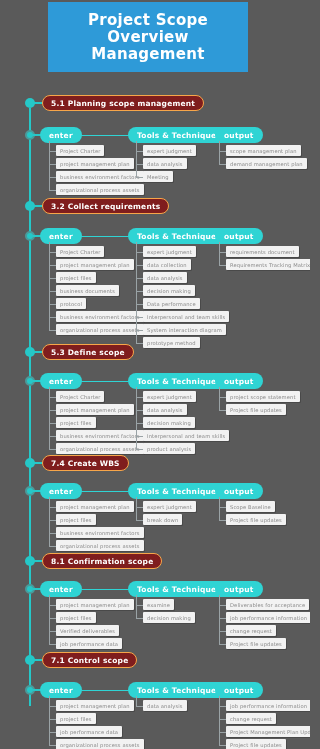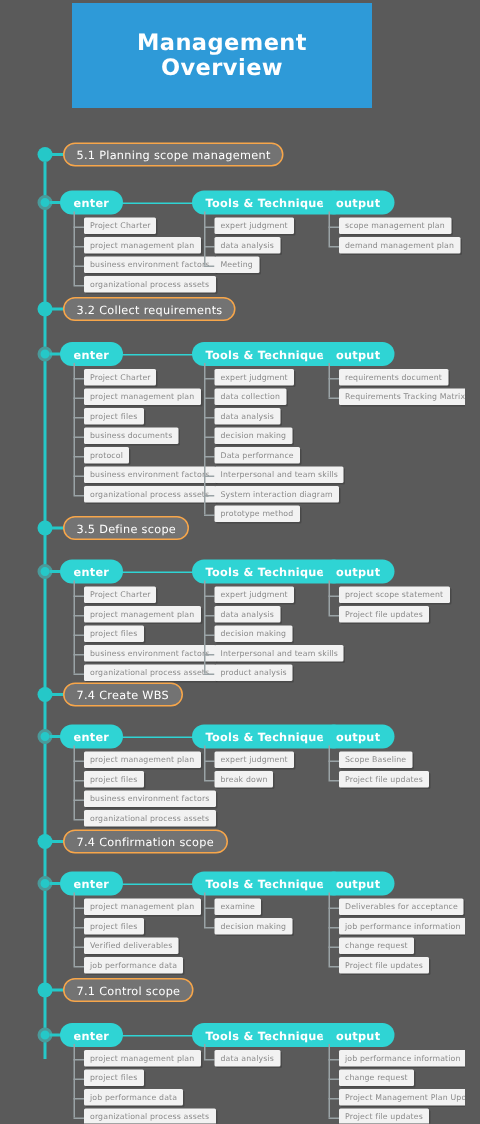--- a/index.html
+++ b/index.html
@@ -35,22 +35,22 @@
     position:absolute;width:10px;height:10px;border-radius:50%;
     background:#25c8c8;border:2px solid #4a9a9a;box-sizing:border-box;left:25px;
   }
   .hconn{
     position:absolute;height:2px;background:#25c8c8;left:33px;
   }
 
   
   .sec-pill{
     position:absolute;height:16px;border-radius:8px;
-    background:#737373;border:1px solid #f7a64a;box-sizing:border-box;
-    color:#ffffff;font-size:7.5px;font-weight:normal;
+    background:#7f1d1d;border:1px solid #f7a64a;box-sizing:border-box;
+    color:#ffffff;font-size:7.5px;font-weight:bold;
     display:flex;align-items:center;padding:0 8px;
     white-space:nowrap;letter-spacing:.2px;
   }
 
   
   .col-head{
     position:absolute;height:16px;border-radius:8px;
     background:#2fd4d4;color:#ffffff;font-size:7.5px;font-weight:bold;
     display:flex;align-items:center;padding:0 9px;white-space:nowrap;
     letter-spacing:.2px;
@@ -67,22 +67,23 @@
   .elbow-v{position:absolute;width:1px;background:#9aa3a6;}
   .elbow-h{position:absolute;height:1px;background:#9aa3a6;}
   .branch-h{position:absolute;height:1px;background:#2fd4d4;}
 </style>
 </head>
 <body>
 
 <div id="root">
 
   <div class="title-block">
+    <span class="tline">Project Scope</span>
+    <span class="tline">Overview</span>
     <span class="tline">Management</span>
-    <span class="tline">Overview</span>
   </div>
 
   <div class="spine"></div>
 
   <div id="sections-layer">
       <div class="node-dot" style="top: 98px;"></div>
       <div class="hconn" style="top: 102px; left: 33px; width: 75px;"></div>
       <div class="sec-pill" style="left: 42px; top: 95px;">5.1 Planning scope management</div>
       <div class="node-ring" style="top: 130px;"></div>
       <div class="hconn" style="top: 134px; left: 33px; width: 9px;"></div>
@@ -152,21 +153,21 @@
       <div class="elbow-h" style="left: 136px; top: 343px; width: 7px;"></div>
       <div class="leaf" style="left: 143px; top: 337px; min-width: 20px;">prototype method</div>
       <div class="col-head" style="left: 215px; top: 228px;">output</div>
       <div class="elbow-v" style="left: 219px; top: 242px; height: 23px;"></div>
       <div class="elbow-h" style="left: 219px; top: 252px; width: 7px;"></div>
       <div class="leaf" style="left: 226px; top: 246px; min-width: 20px;">requirements document</div>
       <div class="elbow-h" style="left: 219px; top: 265px; width: 7px;"></div>
       <div class="leaf" style="left: 226px; top: 259px; min-width: 20px;">Requirements Tracking Matrix</div>
       <div class="node-dot" style="top: 347px;"></div>
       <div class="hconn" style="top: 351px; left: 33px; width: 75px;"></div>
-      <div class="sec-pill" style="left: 42px; top: 344px;">3.5 Define scope</div>
+      <div class="sec-pill" style="left: 42px; top: 344px;">5.3 Define scope</div>
       <div class="node-ring" style="top: 376px;"></div>
       <div class="hconn" style="top: 380px; left: 33px; width: 9px;"></div>
       <div class="branch-h" style="top: 381px; left: 50px; width: 173px;"></div>
       <div class="col-head" style="left: 40px; top: 373px;">enter</div>
       <div class="elbow-v" style="left: 49px; top: 387px; height: 62px;"></div>
       <div class="elbow-h" style="left: 49px; top: 397px; width: 7px;"></div>
       <div class="leaf" style="left: 56px; top: 391px; min-width: 20px;">Project Charter</div>
       <div class="elbow-h" style="left: 49px; top: 410px; width: 7px;"></div>
       <div class="leaf" style="left: 56px; top: 404px; min-width: 20px;">project management plan</div>
       <div class="elbow-h" style="left: 49px; top: 423px; width: 7px;"></div>
@@ -216,21 +217,21 @@
       <div class="elbow-h" style="left: 136px; top: 520px; width: 7px;"></div>
       <div class="leaf" style="left: 143px; top: 514px; min-width: 20px;">break down</div>
       <div class="col-head" style="left: 215px; top: 483px;">output</div>
       <div class="elbow-v" style="left: 219px; top: 497px; height: 23px;"></div>
       <div class="elbow-h" style="left: 219px; top: 507px; width: 7px;"></div>
       <div class="leaf" style="left: 226px; top: 501px; min-width: 20px;">Scope Baseline</div>
       <div class="elbow-h" style="left: 219px; top: 520px; width: 7px;"></div>
       <div class="leaf" style="left: 226px; top: 514px; min-width: 20px;">Project file updates</div>
       <div class="node-dot" style="top: 556px;"></div>
       <div class="hconn" style="top: 560px; left: 33px; width: 75px;"></div>
-      <div class="sec-pill" style="left: 42px; top: 553px;">7.4 Confirmation scope</div>
+      <div class="sec-pill" style="left: 42px; top: 553px;">8.1 Confirmation scope</div>
       <div class="node-ring" style="top: 584px;"></div>
       <div class="hconn" style="top: 588px; left: 33px; width: 9px;"></div>
       <div class="branch-h" style="top: 589px; left: 50px; width: 173px;"></div>
       <div class="col-head" style="left: 40px; top: 581px;">enter</div>
       <div class="elbow-v" style="left: 49px; top: 595px; height: 49px;"></div>
       <div class="elbow-h" style="left: 49px; top: 605px; width: 7px;"></div>
       <div class="leaf" style="left: 56px; top: 599px; min-width: 20px;">project management plan</div>
       <div class="elbow-h" style="left: 49px; top: 618px; width: 7px;"></div>
       <div class="leaf" style="left: 56px; top: 612px; min-width: 20px;">project files</div>
       <div class="elbow-h" style="left: 49px; top: 631px; width: 7px;"></div>

